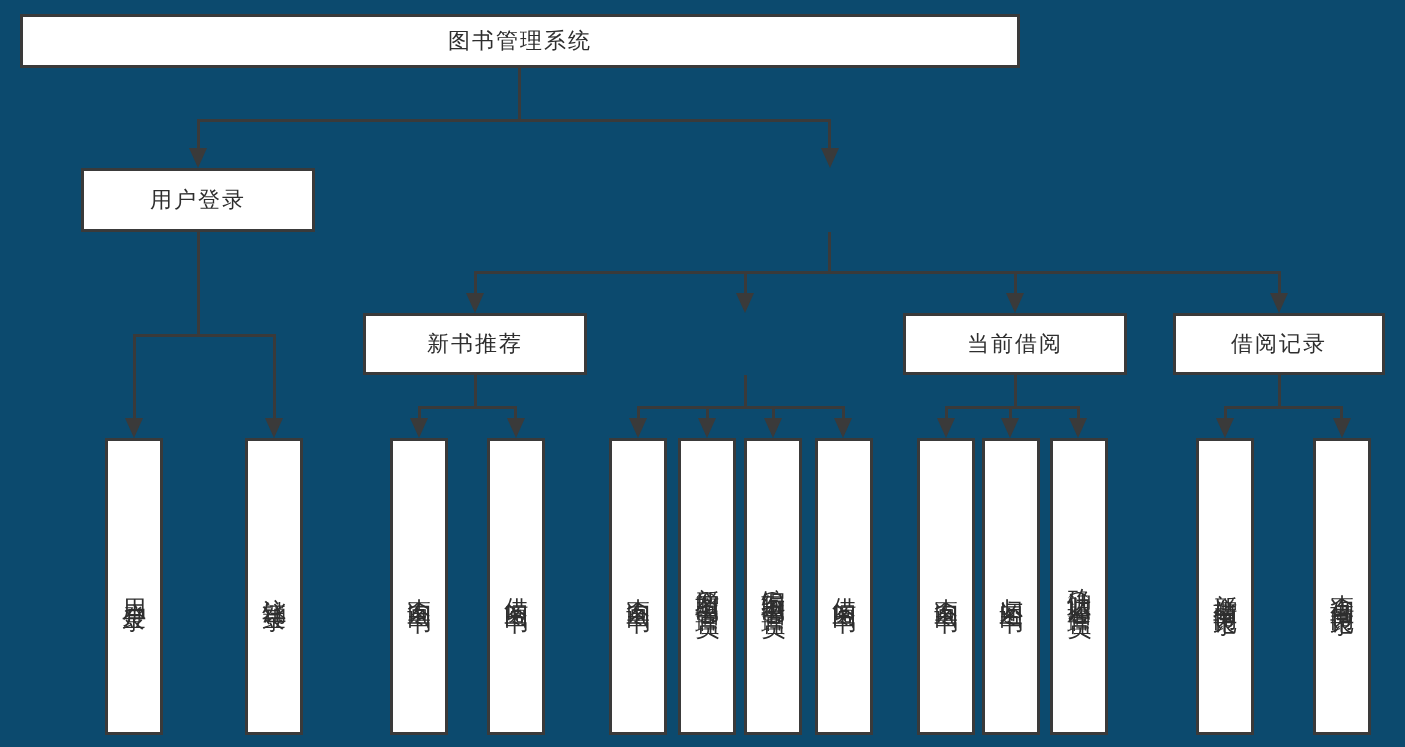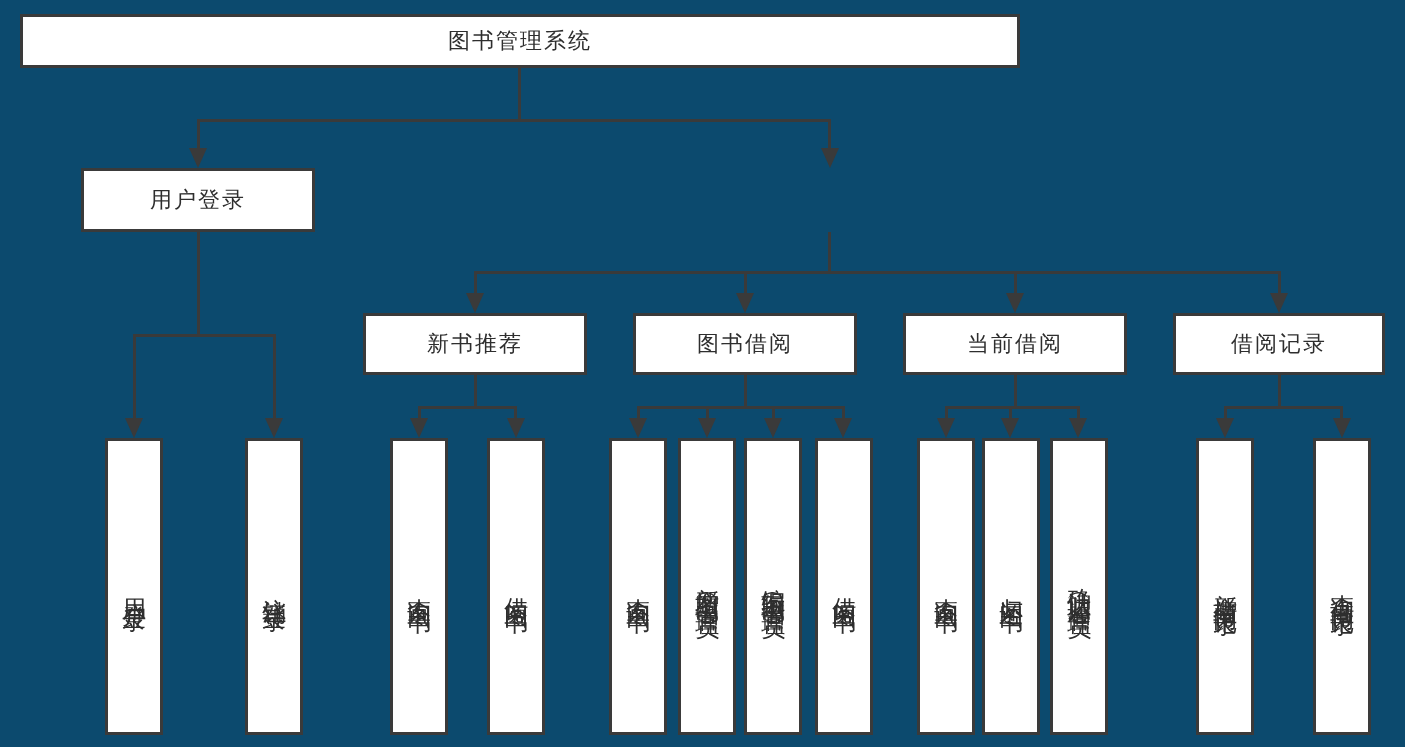--- a/index.html
+++ b/index.html
@@ -78,21 +78,20 @@
   <div class="vline" style="left:474px; top:271px; height:26px;"></div>
   <div class="vline" style="left:744px; top:271px; height:26px;"></div>
   <div class="vline" style="left:1014px; top:271px; height:26px;"></div>
   <div class="vline" style="left:1278px; top:271px; height:26px;"></div>
   <div class="arrow" style="left:466px; top:293px;"></div>
   <div class="arrow" style="left:736px; top:293px;"></div>
   <div class="arrow" style="left:1006px; top:293px;"></div>
   <div class="arrow" style="left:1270px; top:293px;"></div>
 
   <div class="box hbox" style="left:363px; top:313px; width:224px; height:62px;">新书推荐</div>
-  <div class="box hbox" style="left:633px; top:313px; width:224px; height:62px;">图书借阅</div>
   <div class="box hbox" style="left:903px; top:313px; width:224px; height:62px;">当前借阅</div>
   <div class="box hbox" style="left:1173px; top:313px; width:212px; height:62px;">借阅记录</div>
 
   <div class="vline" style="left:474px; top:375px; height:34px;"></div>
   <div class="hline" style="left:418px; top:406px; width:99px;"></div>
   <div class="vline" style="left:418px; top:406px; height:18px;"></div>
   <div class="vline" style="left:514px; top:406px; height:18px;"></div>
   <div class="arrow" style="left:410px; top:418px;"></div>
   <div class="arrow" style="left:507px; top:418px;"></div>
 

